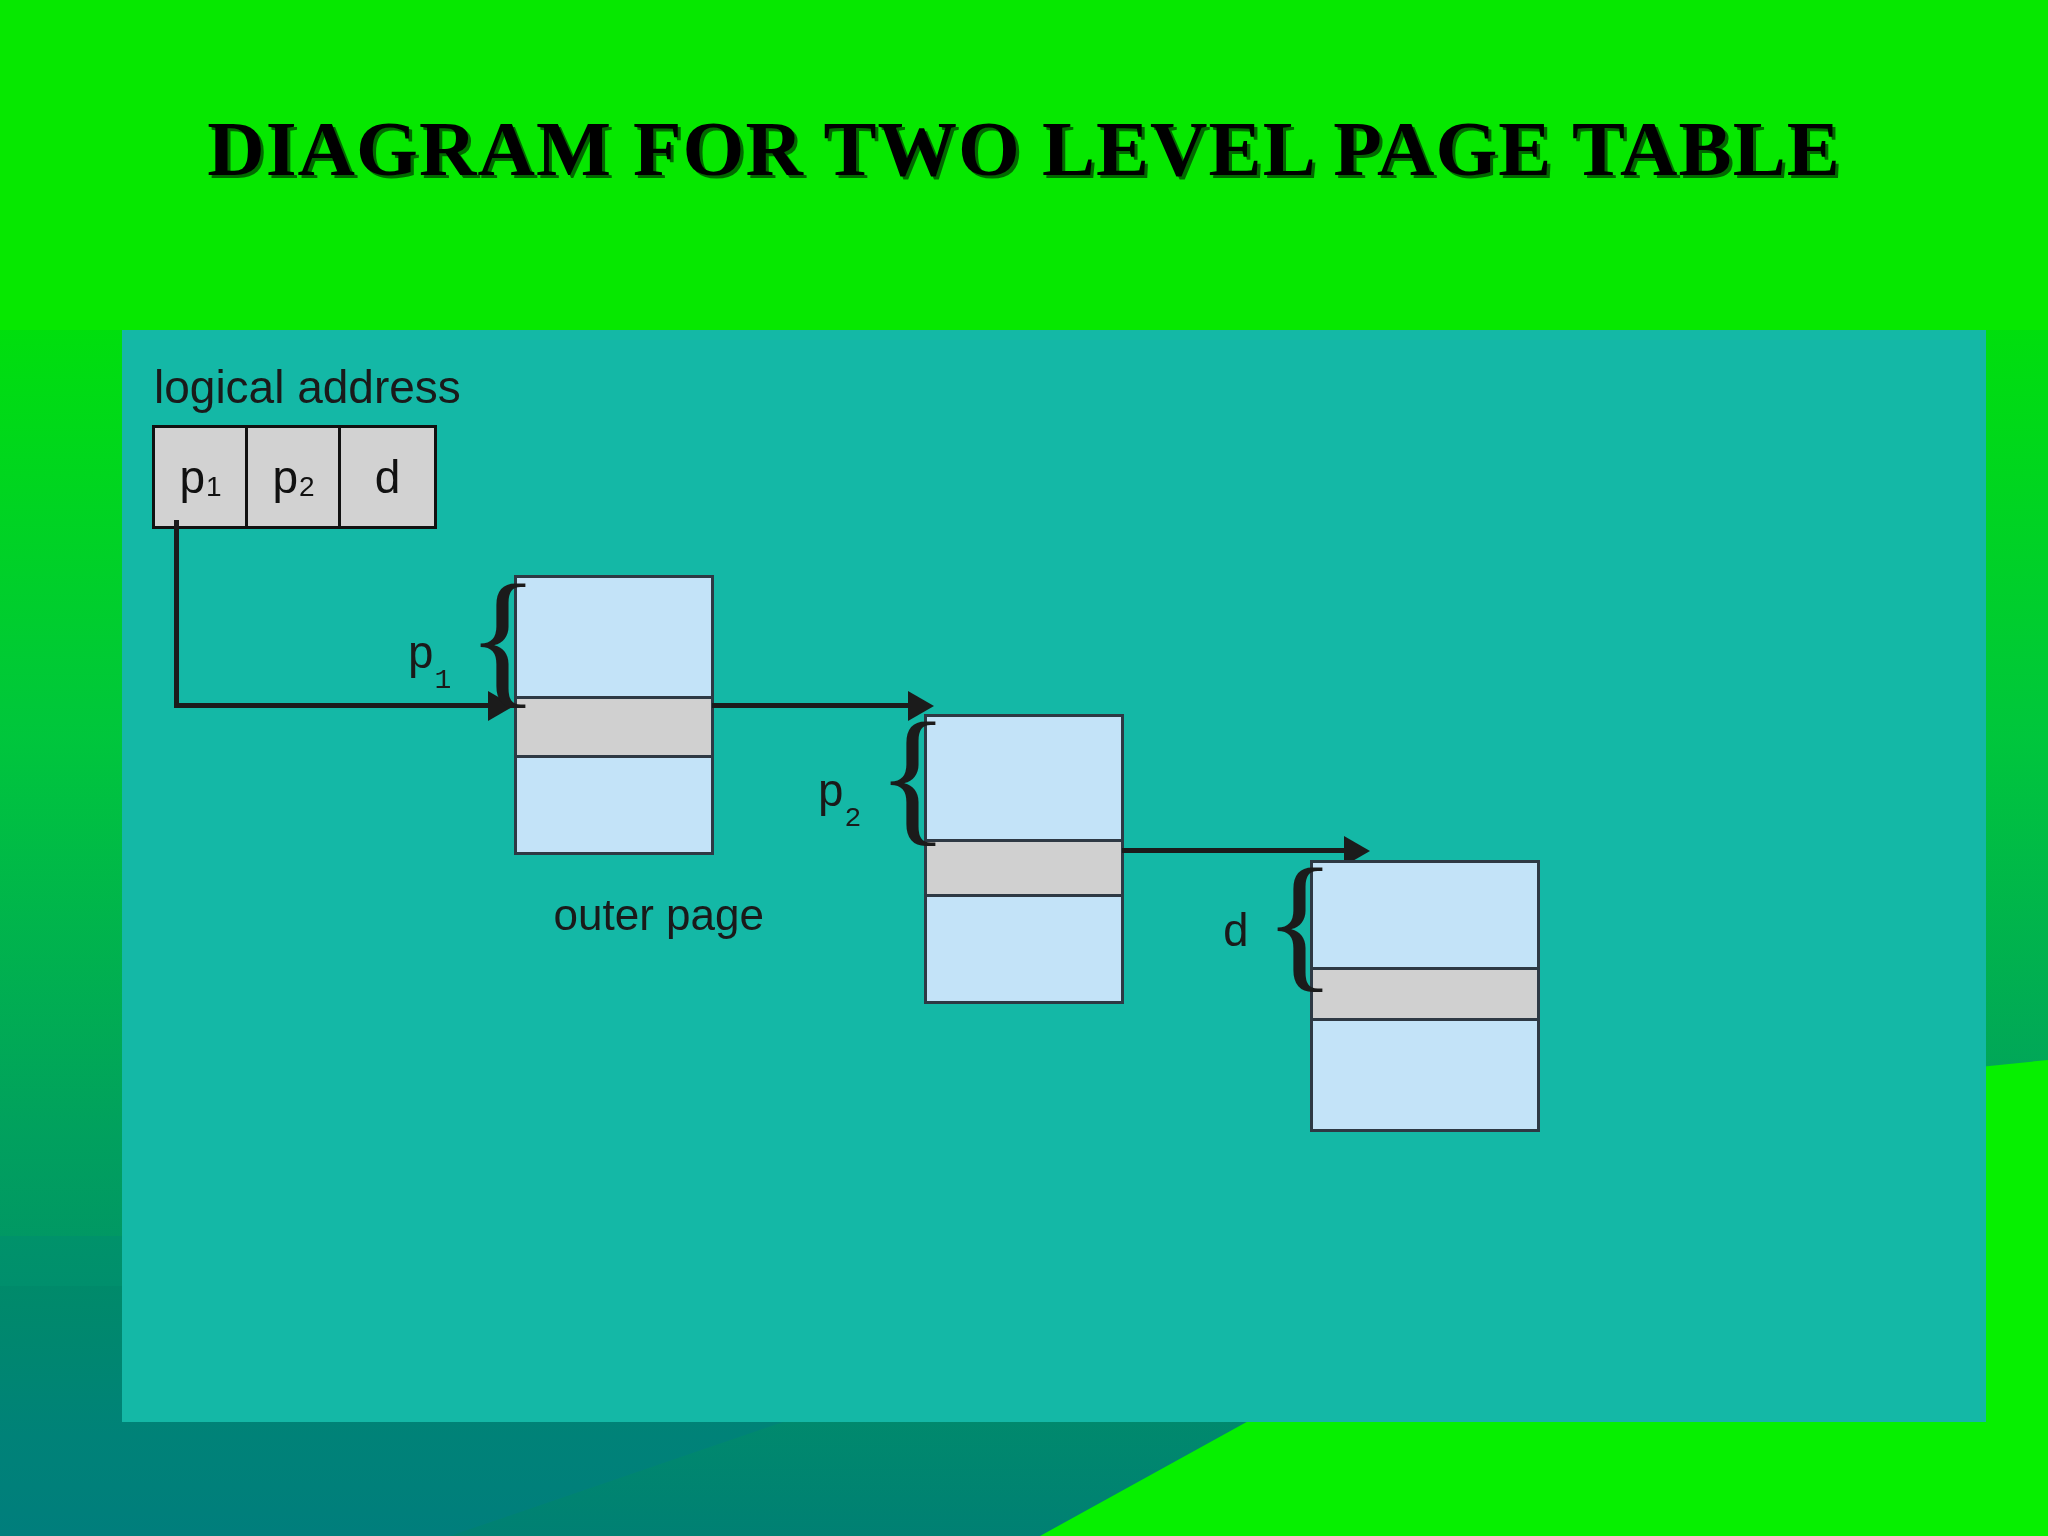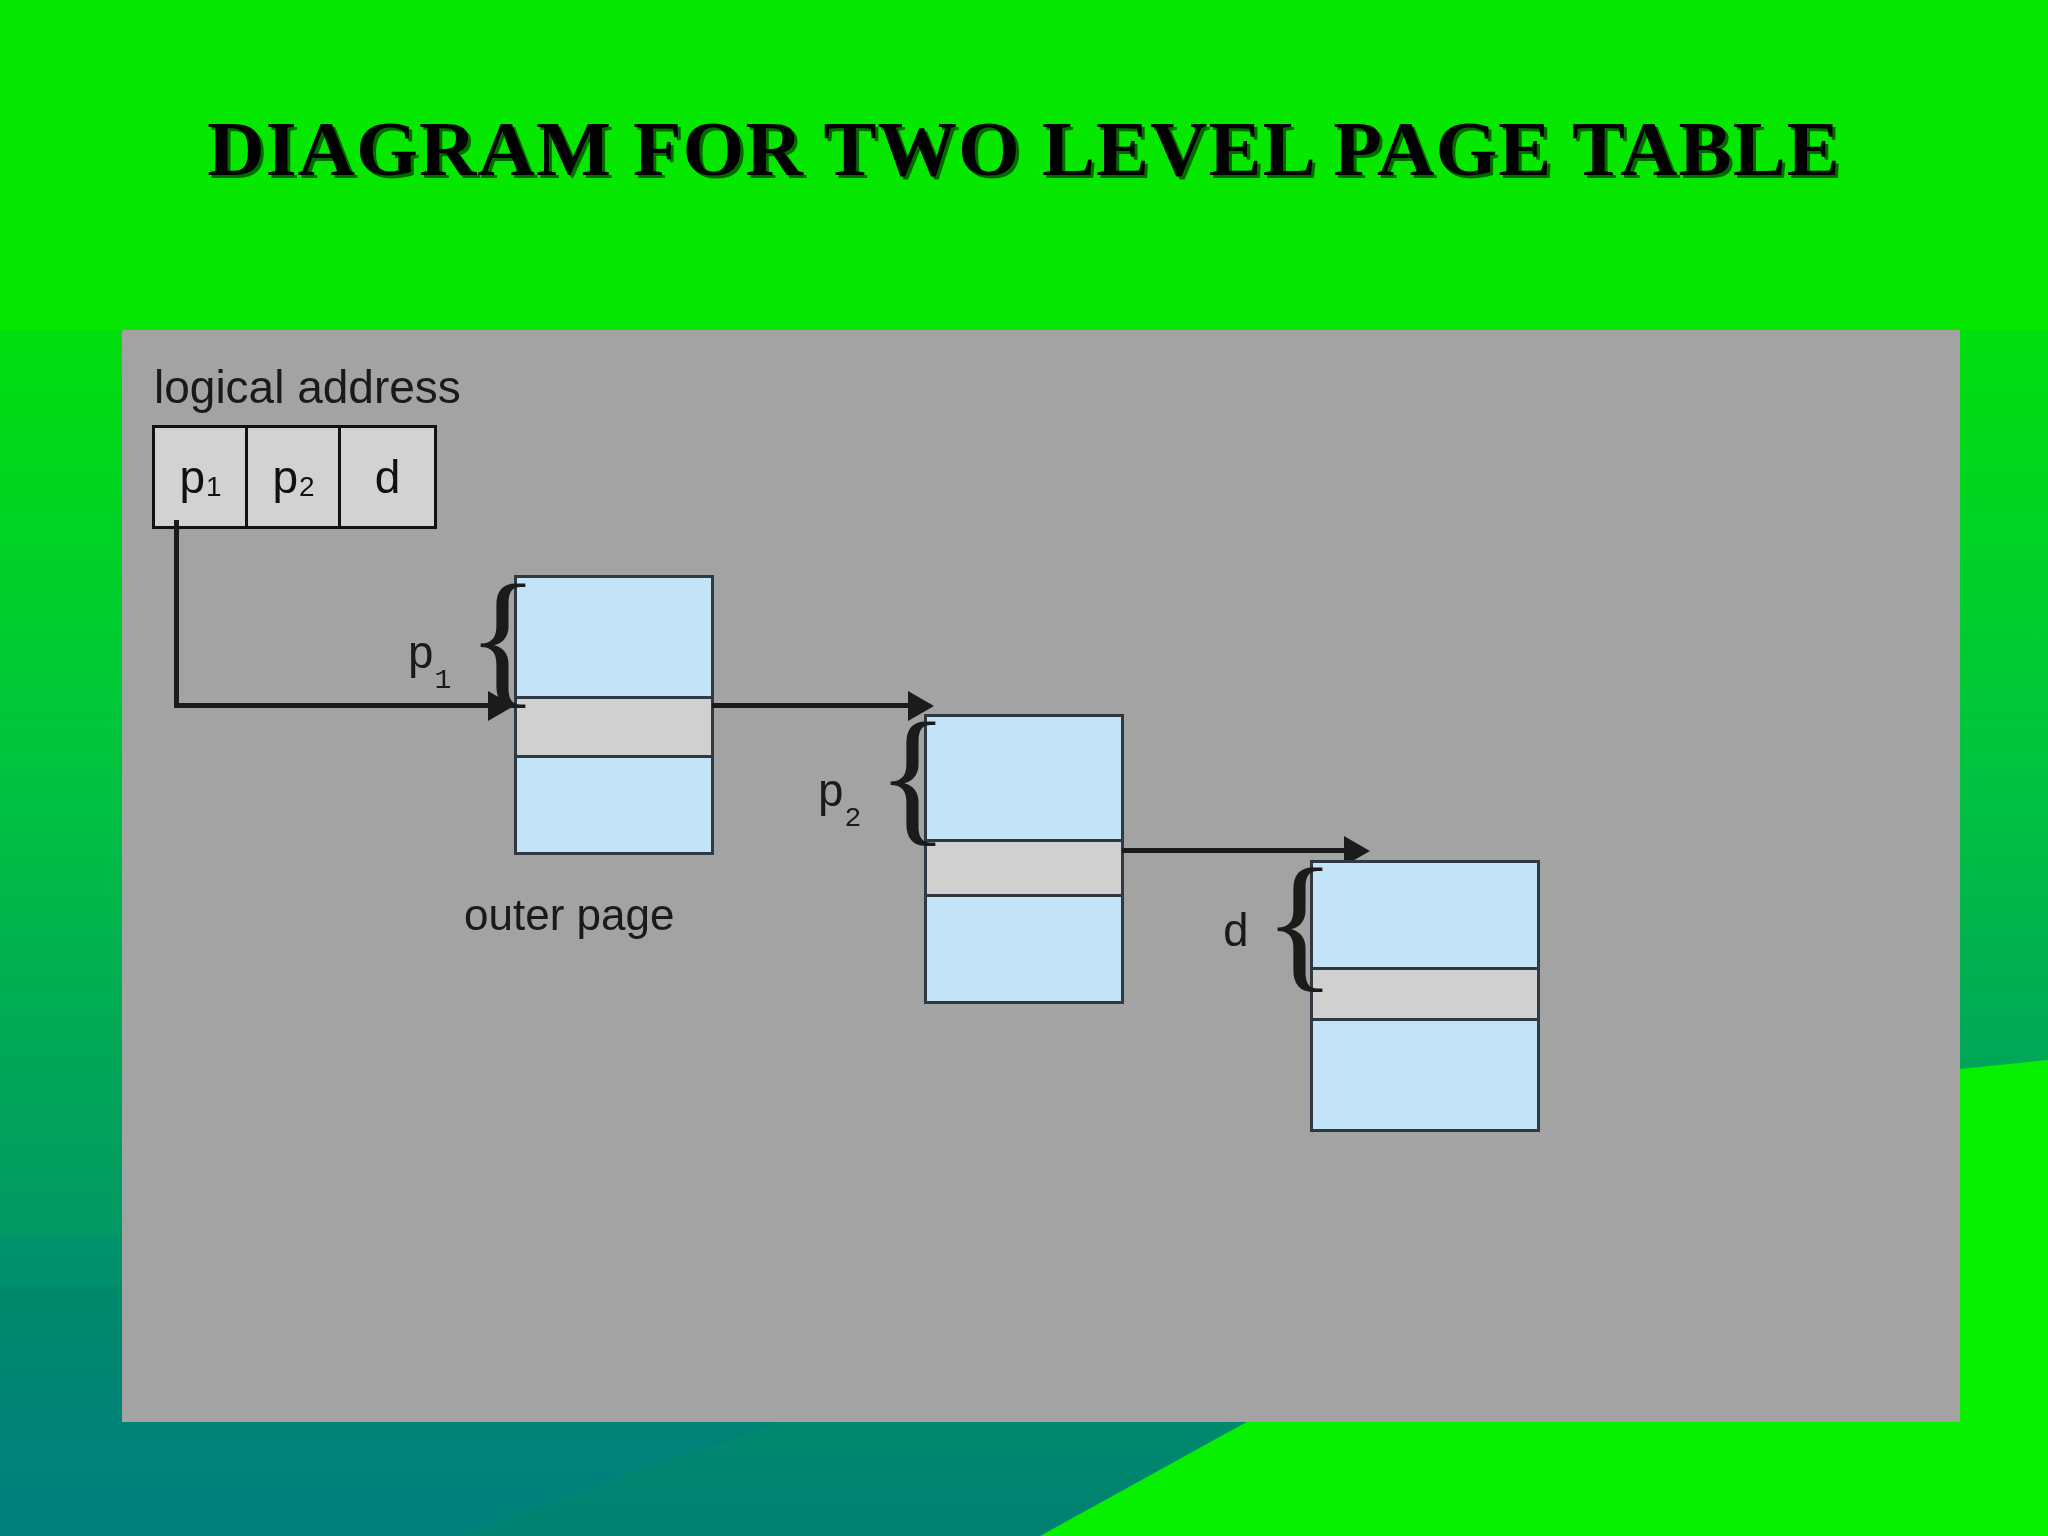--- a/index.html
+++ b/index.html
@@ -72,33 +72,34 @@
     text-shadow: 3px 3px 0 rgba(0,0,0,0.55);
     white-space: nowrap;
     transform: scaleX(1.02);
   }
 
   
   .card {
     position: absolute;
     left: 122px; top: 330px;
     width: 1838px; height: 1092px;
-    background: #a3a3a3;
+    background: #14b8a6;
+    padding-left: 26px;
   }
 
   
   .lbl {
     position: absolute;
     font-family: "Liberation Sans", sans-serif;
     color: #1a1a1a;
     white-space: nowrap;
     line-height: 1.12;
   }
   .lbl-logical { font-size: 46px; left: 32px; top: 32px; }
-  .lbl-caption { font-size: 44px; text-align: left; }
+  .lbl-caption { font-size: 44px; text-align: right; }
 
   
   .addr {
     position: absolute;
     left: 30px; top: 95px;
     display: flex;
     border: 3px solid #111;
     box-sizing: border-box;
   }
   .addr-cell {

